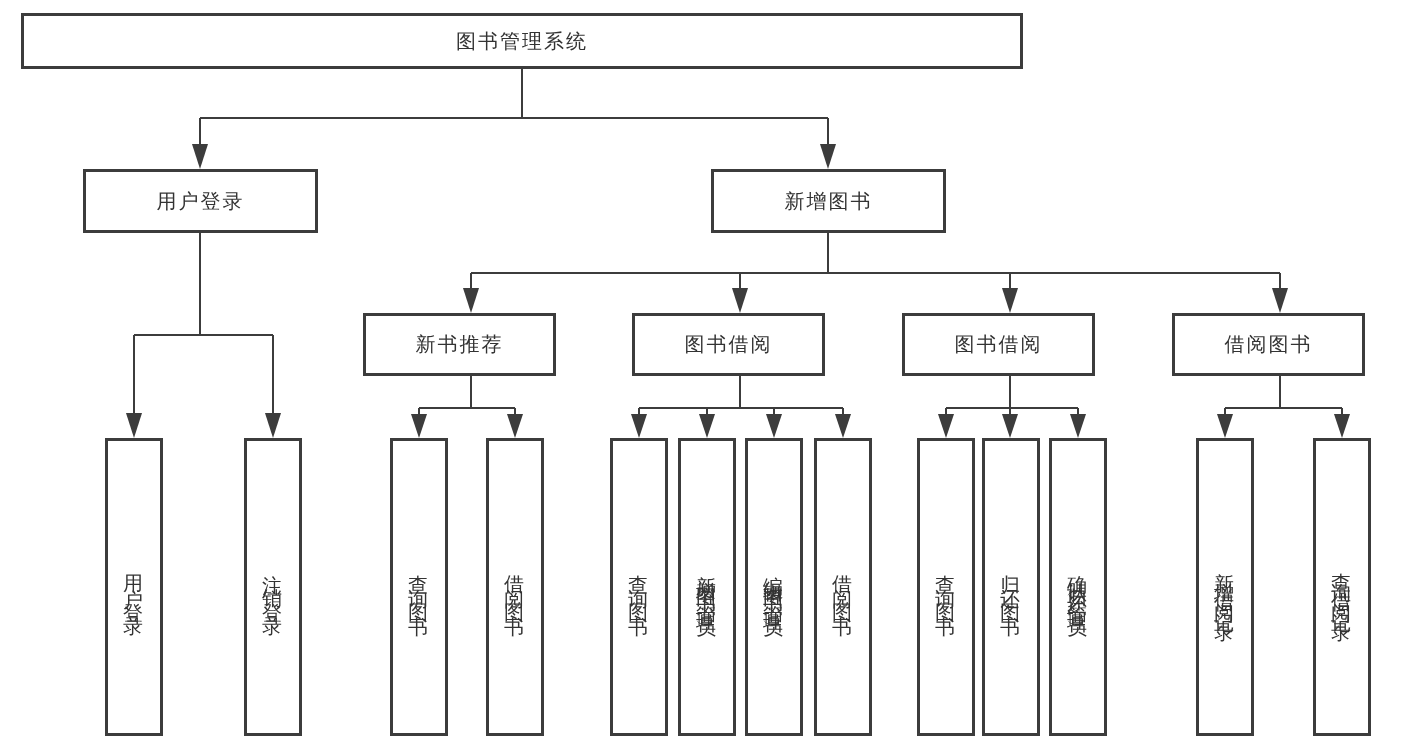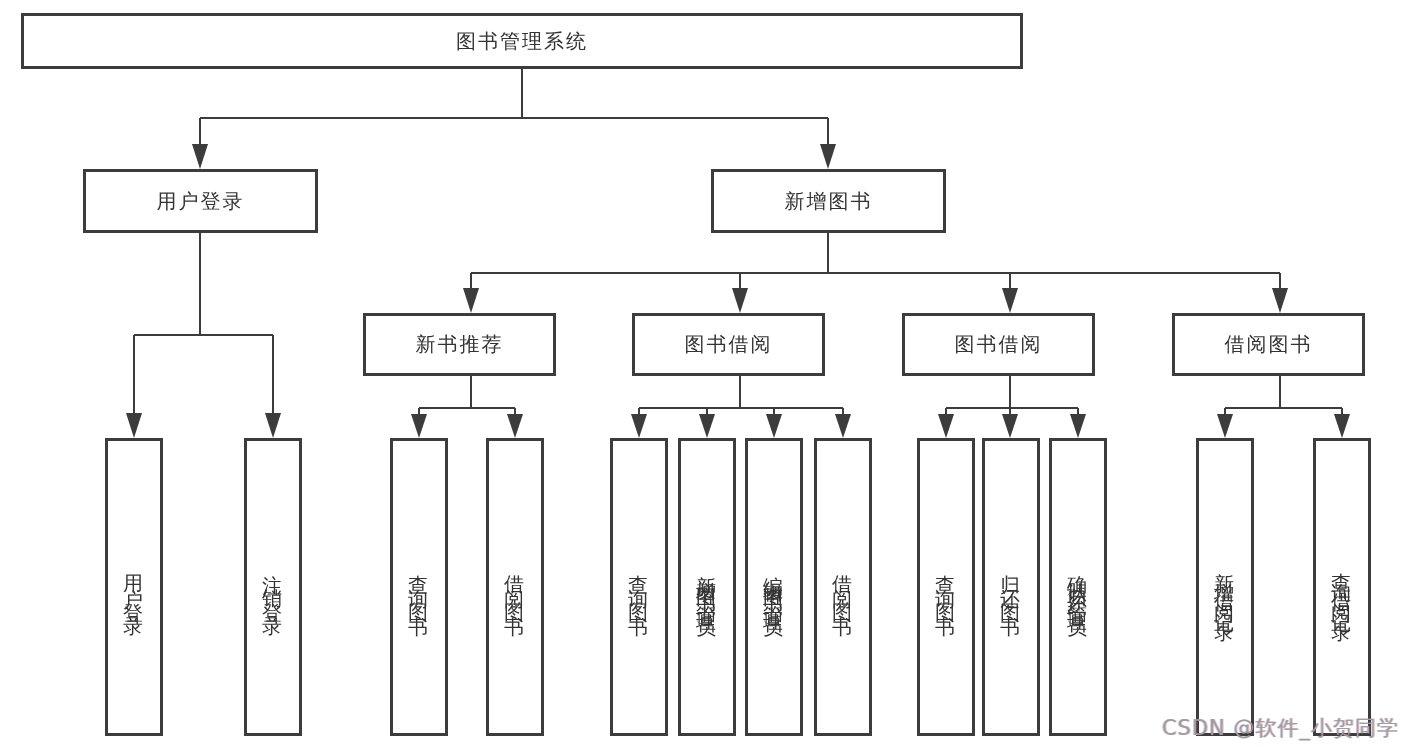--- a/index.html
+++ b/index.html
@@ -168,14 +168,13 @@
     <span class="vtext">确认归还（管理员）</span>
   </div>
 
   <div class="box leaf sp-md" style="left:1196px">
     <span class="vtext">新增借阅记录</span>
   </div>
   <div class="box leaf sp-md" style="left:1313px">
     <span class="vtext">查询借阅记录</span>
   </div>
 
-  <div class="watermark">CSDN @软件_小贺同学</div>
 </div>
 
 </body></html>

